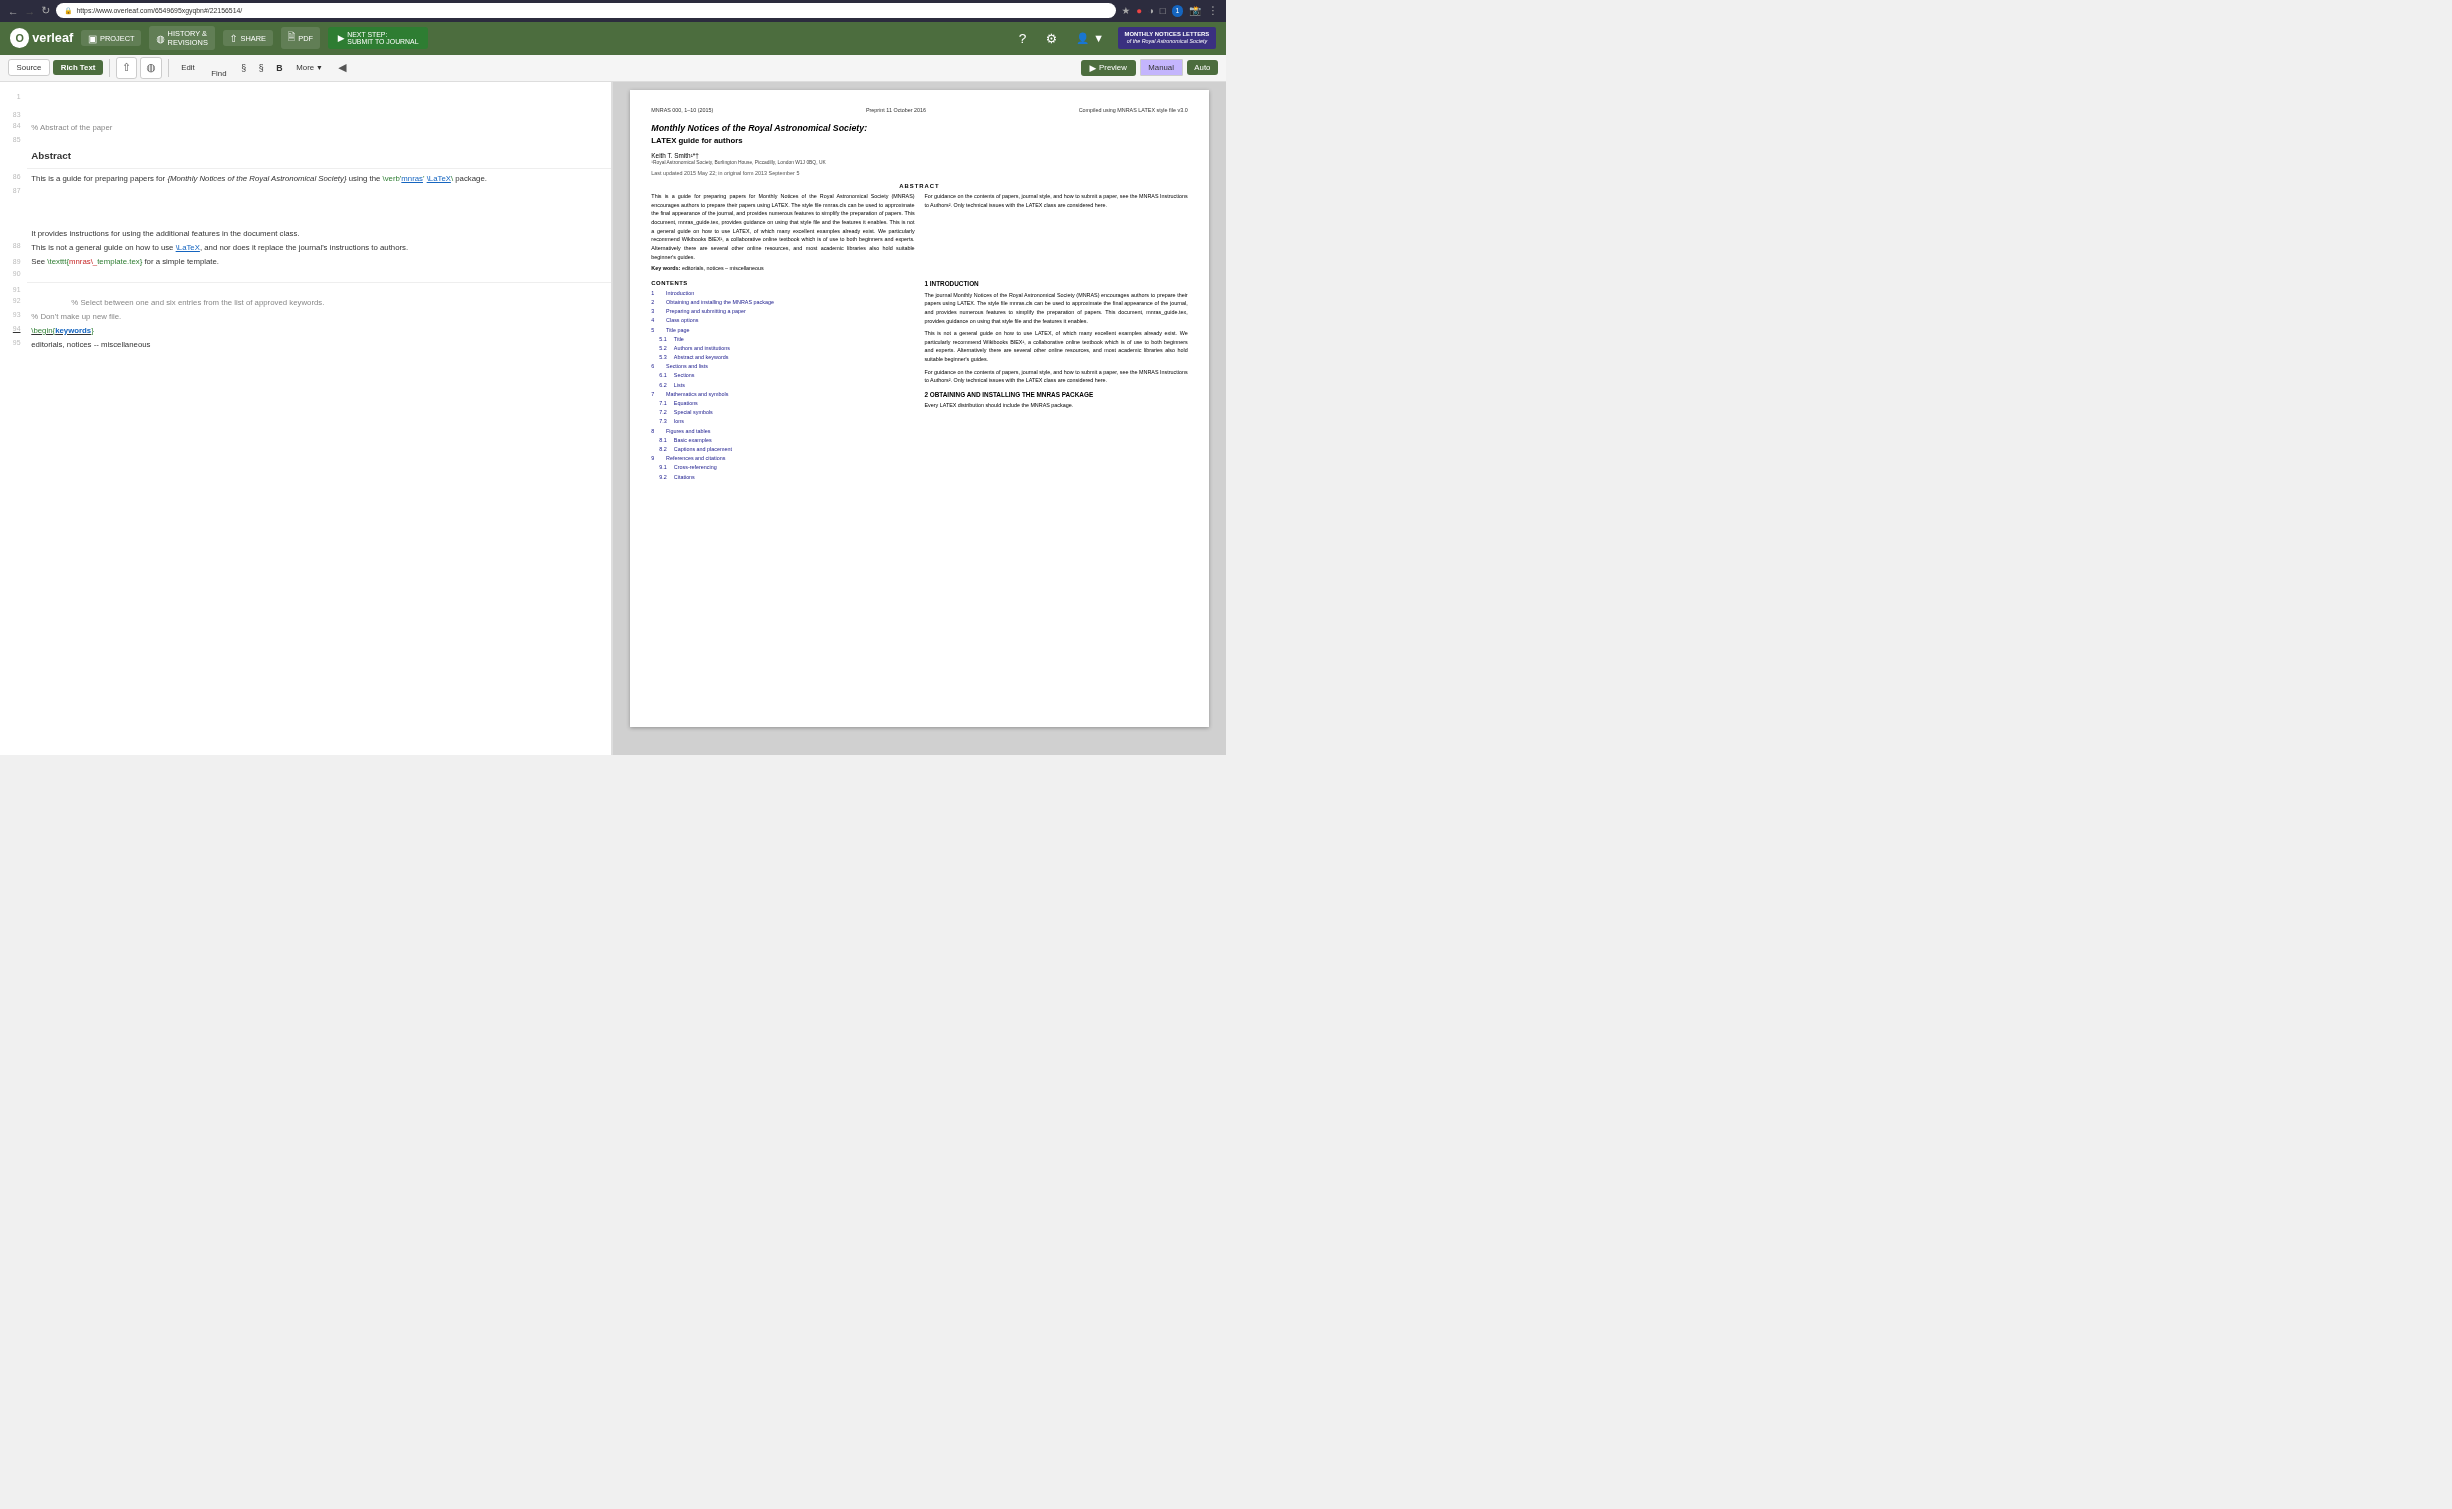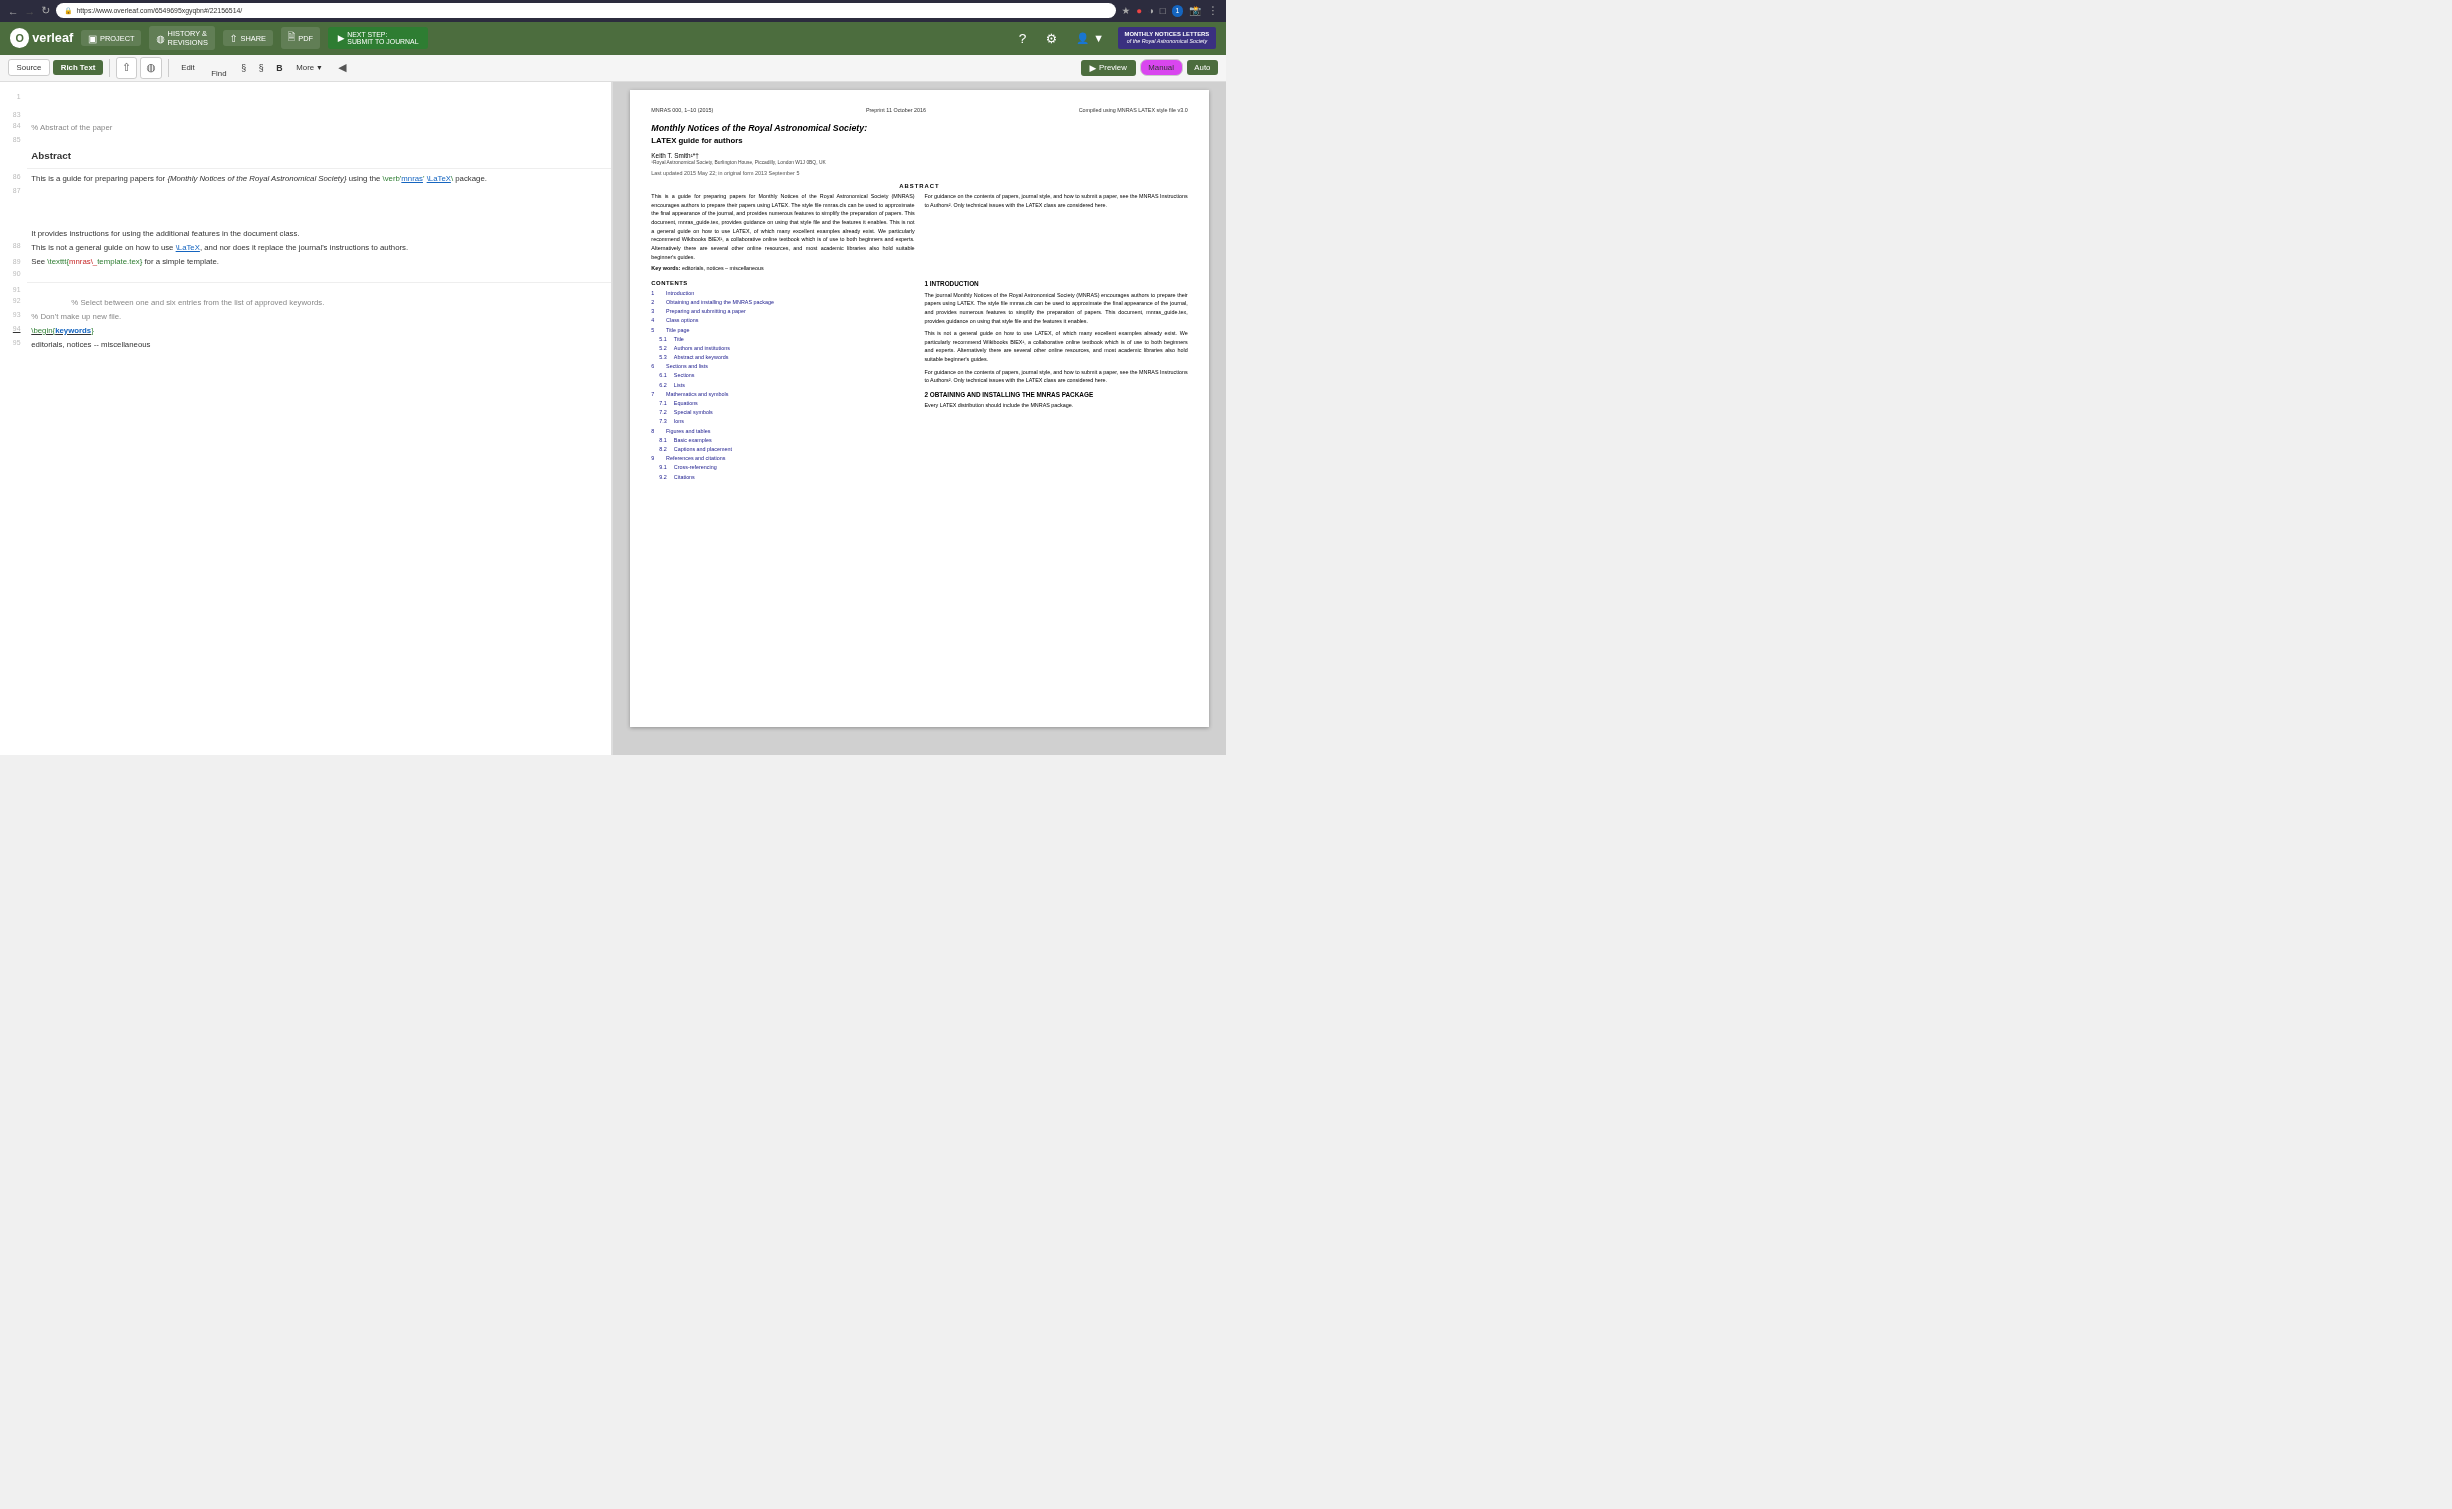--- a/index.html
+++ b/index.html
@@ -137,21 +137,21 @@
     <span style="font-size:6.9px;">▼</span>
   </div>
 
   <div style="width:21.6px;height:21.6px;display:flex;align-items:center;justify-content:center;border-radius:2.9px;cursor:pointer;font-size:10.8px;color:#555;">◀</div>
 
   <div style="margin-left:auto;display:flex;align-items:center;gap:3.9px;">
     <button style="background:#4c6d3e;color:white;padding:2.9px 8.8px;border-radius:2.9px;font-size:7.8px;cursor:pointer;border:none;display:flex;align-items:center;gap:2.9px;">
       <span style="font-size:8.8px;">▶</span>
       <span>Preview</span>
     </button>
-    <button style="padding:2.9px 7.8px;border:1px solid #ccc;border-radius:7px;font-size:7.8px;cursor:pointer;background:#d946ef;color:#333;">Manual</button>
+    <button style="padding:2.9px 7.8px;border:1px solid #ccc;border-radius:1px;font-size:7.8px;cursor:pointer;background:#c4b5fd;color:#333;">Manual</button>
     <button style="padding:2.9px 7.8px;border:none;border-radius:2.9px;font-size:7.8px;cursor:pointer;background:#4c6d3e;color:white;">Auto</button>
   </div>
 </div>
 
 <div id="main" style="display:flex;height:calc(755px - 21.6px - 33px - 27.4px);overflow:hidden;">
 
   <div id="editor-pane" style="width:50%;background:white;overflow-y:auto;border-right:2.9px solid #ddd;">
 
 
     <div style="font-size:7.8px;color:#333;">

